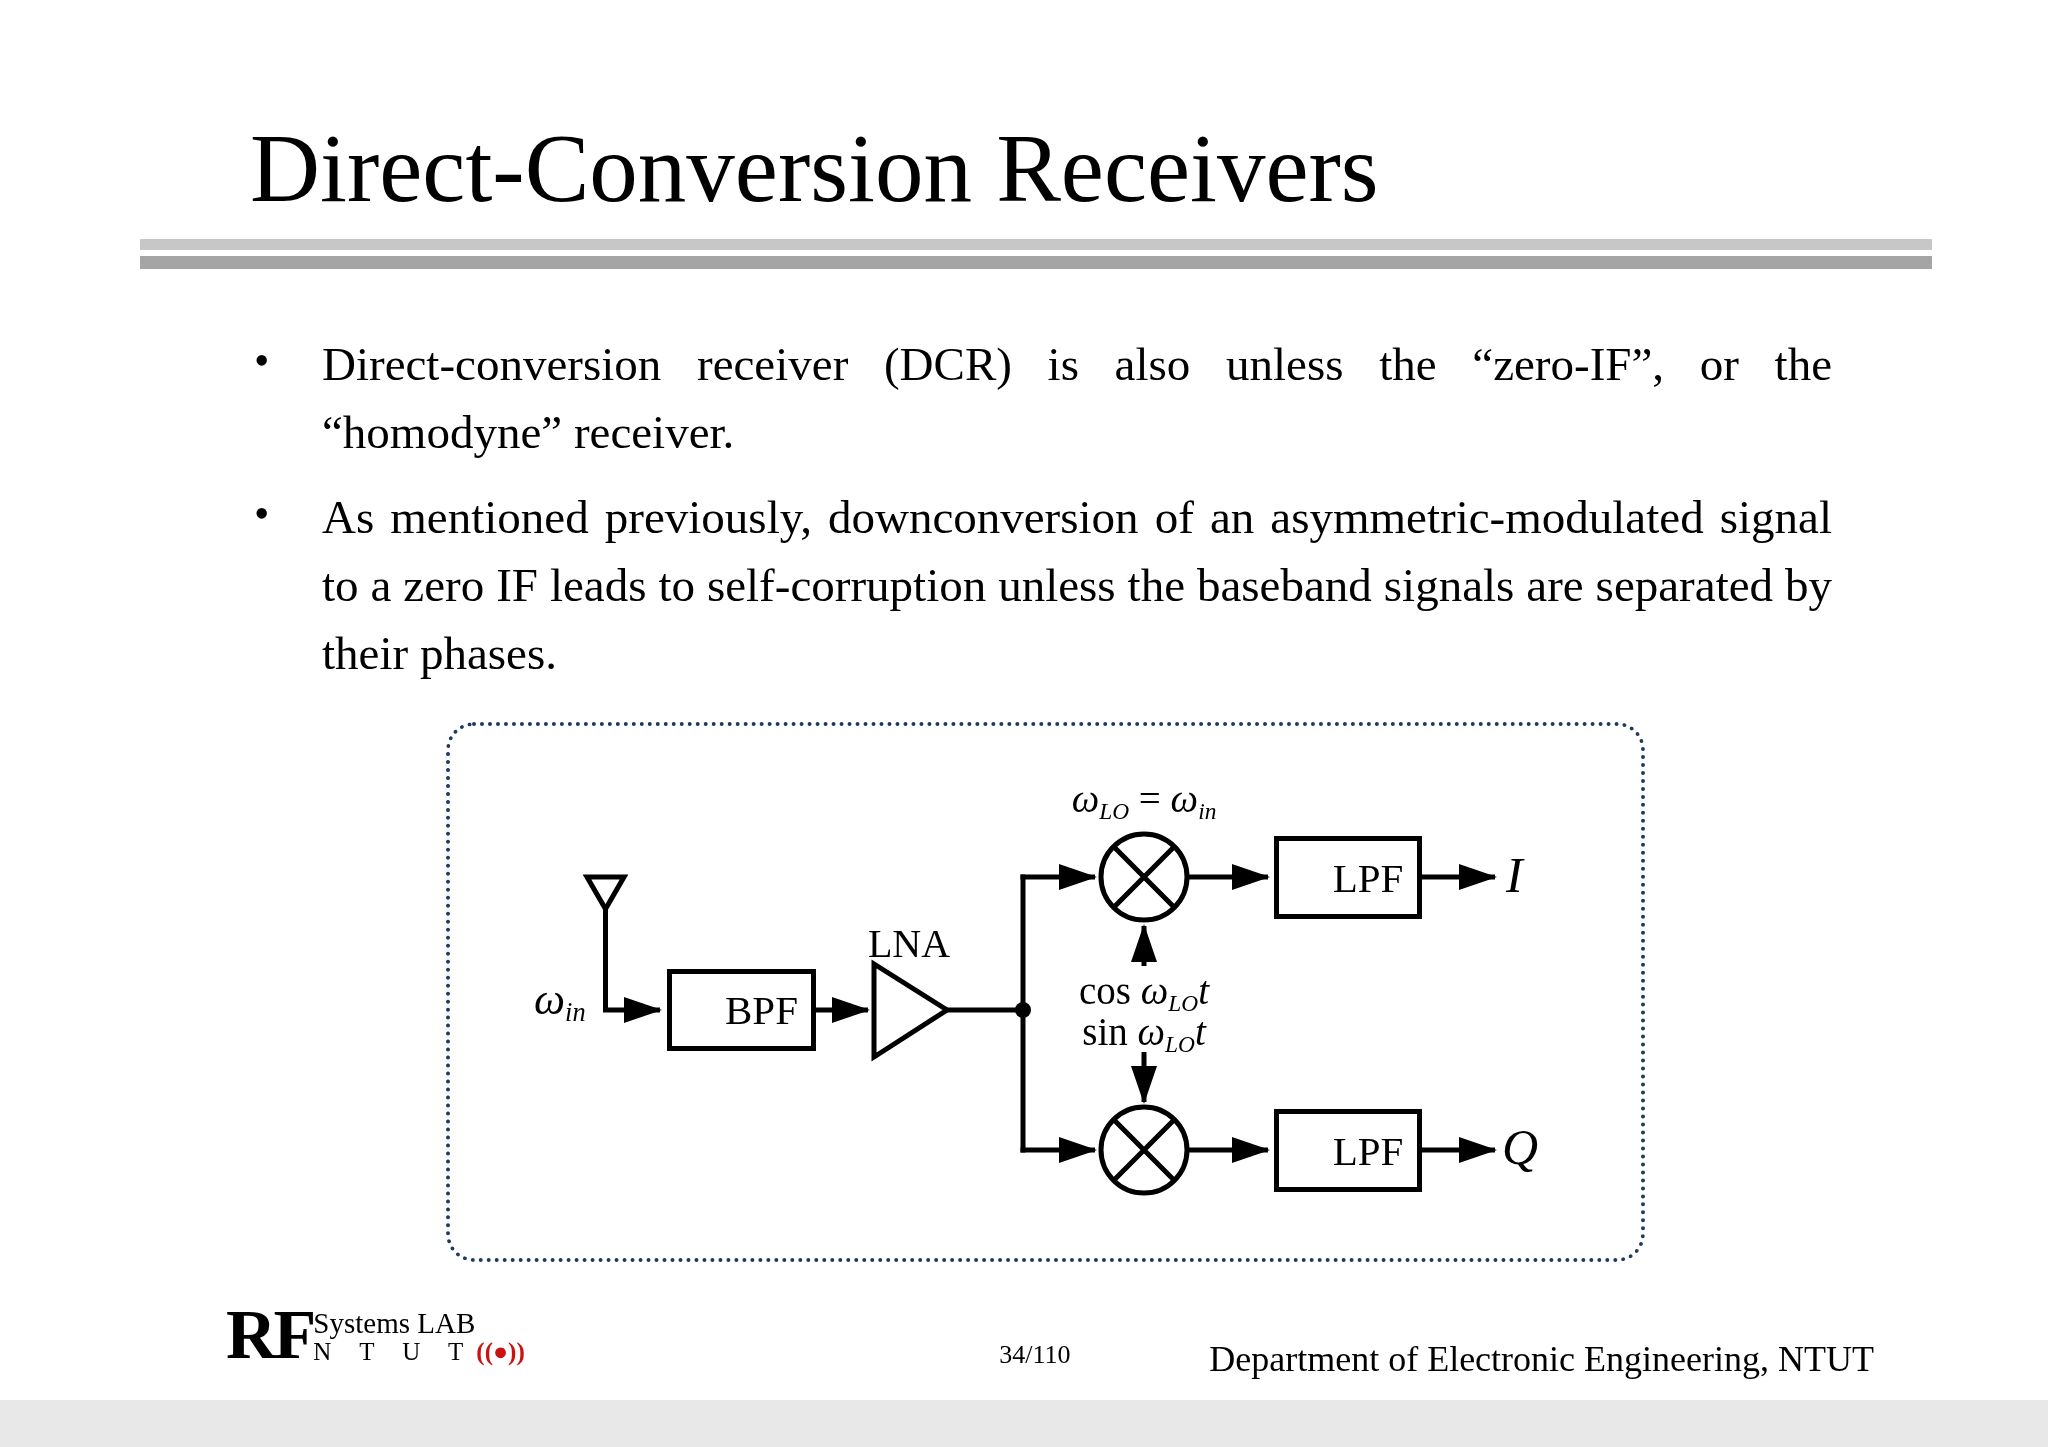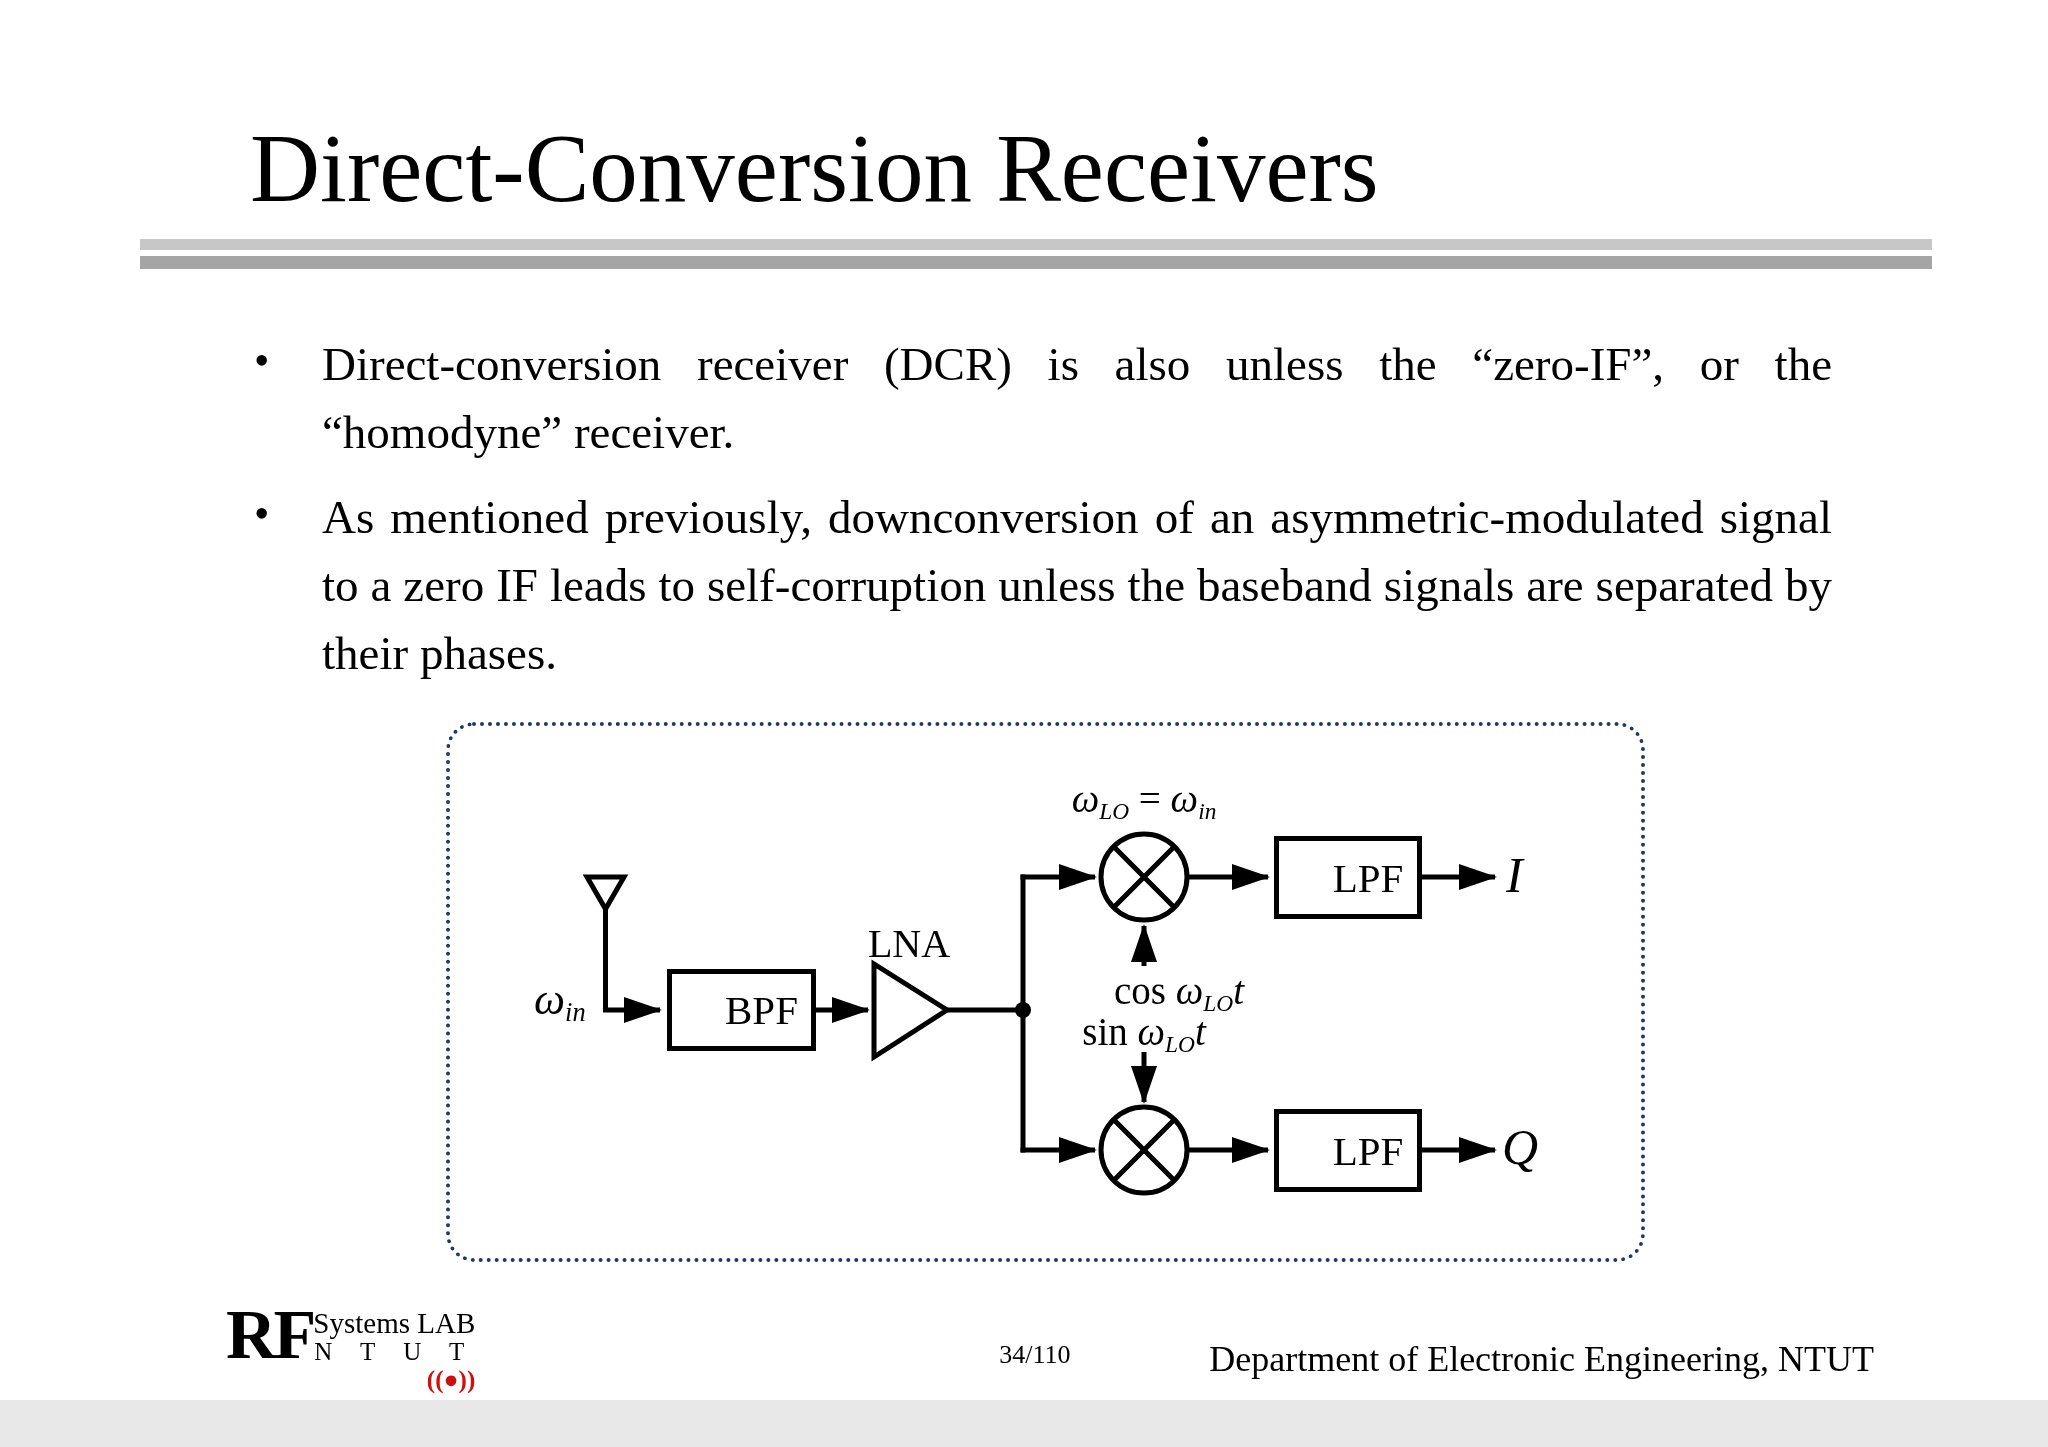--- a/index.html
+++ b/index.html
@@ -38,21 +38,21 @@
     position:absolute; left:446px; top:722px; width:1199px; height:540px;
     box-sizing:border-box;
     border:4px dotted #1F3864; border-radius:28px;
     background:transparent;
   }
   .diagram svg { position:absolute; left:0; top:0; }
   .dlabel { position:absolute; white-space:nowrap; }
   .lbl-omega-in { left:84px; top:248px; font-size:44px; }
   .lbl-lna { left:404px; top:194px; width:110px; text-align:center; font-size:40px; }
   .lbl-lo-eq { left:584px; top:50px; width:220px; text-align:center; font-size:39px; }
-  .lbl-cos { left:594px; top:242px; width:200px; text-align:right; font-size:39px; }
+  .lbl-cos { left:594px; top:242px; width:200px; text-align:center; font-size:39px; }
   .lbl-sin { left:594px; top:283px; width:200px; text-align:center; font-size:39px; }
   .lbl-i { left:1056px; top:120px; font-size:50px; font-style:italic; }
   .lbl-q { left:1052px; top:392px; font-size:50px; font-style:italic; }
   .blockbox {
     position:absolute; box-sizing:border-box;
     border:5px solid #000; background:#fff;
     display:flex; align-items:center; justify-content:center;
     font-size:41px;
     padding-left:40px;
   }
@@ -60,21 +60,21 @@
   .box-lpf1 { left:824px; top:110px; width:148px; height:83px; }
   .box-lpf2 { left:824px; top:383px; width:148px; height:83px; }
   .it { font-style:italic; }
   .sb { font-size:0.6em; font-style:italic; vertical-align:-0.28em; letter-spacing:0; }
 
   
   .logo { position:absolute; left:226px; top:1306px; display:flex; align-items:flex-start; }
   .logo-rf { font-size:70px; font-weight:bold; line-height:0.82; letter-spacing:-3px; }
   .logo-col { display:flex; flex-direction:column; padding-top:2px; }
   .logo-line1 { font-size:29px; line-height:30px; }
-  .logo-line2 { font-size:25px; line-height:28px; letter-spacing:11px; display:flex; align-items:flex-end;flex-direction:column; }
+  .logo-line2 { font-size:25px; line-height:28px; letter-spacing:11px; display:flex; align-items:center; }
   .logo-radio { color:#CC1111; font-weight:bold; letter-spacing:0px; font-size:25px; margin-left:2px; }
   .page-num { position:absolute; left:935px; top:1340px; width:200px; text-align:center; font-size:26px; }
   .dept { position:absolute; right:174px; top:1338px; font-size:36px; white-space:nowrap; }
 </style>
 </head>
 <body>
 
 <div class="slide">
 
   <div class="title">Direct-Conversion Receivers</div>

